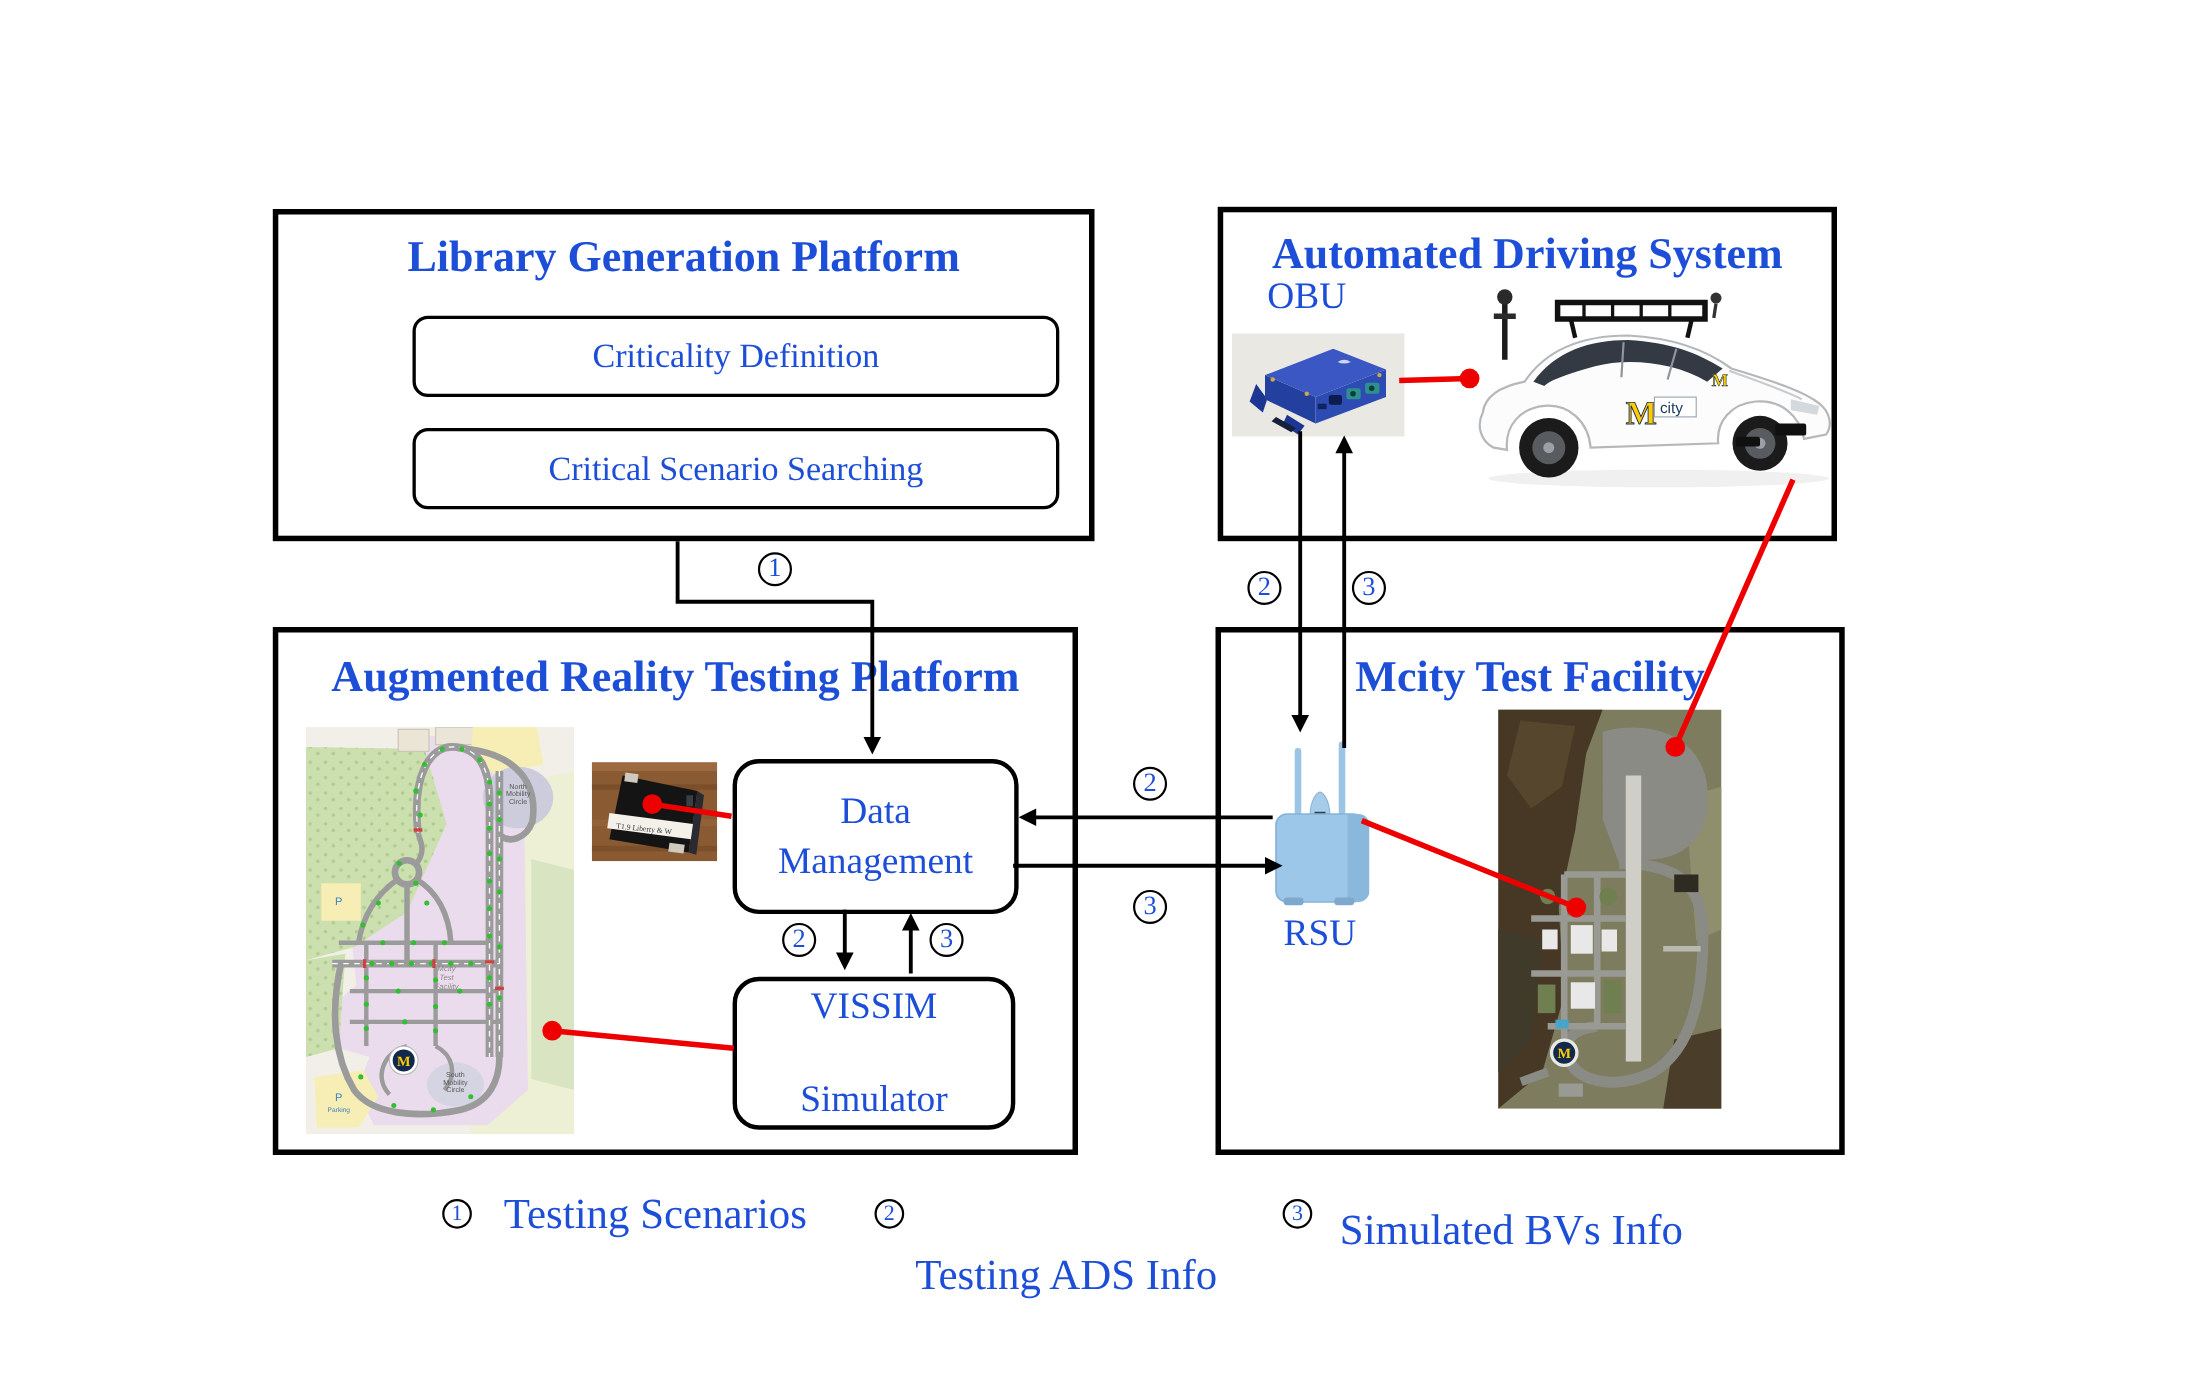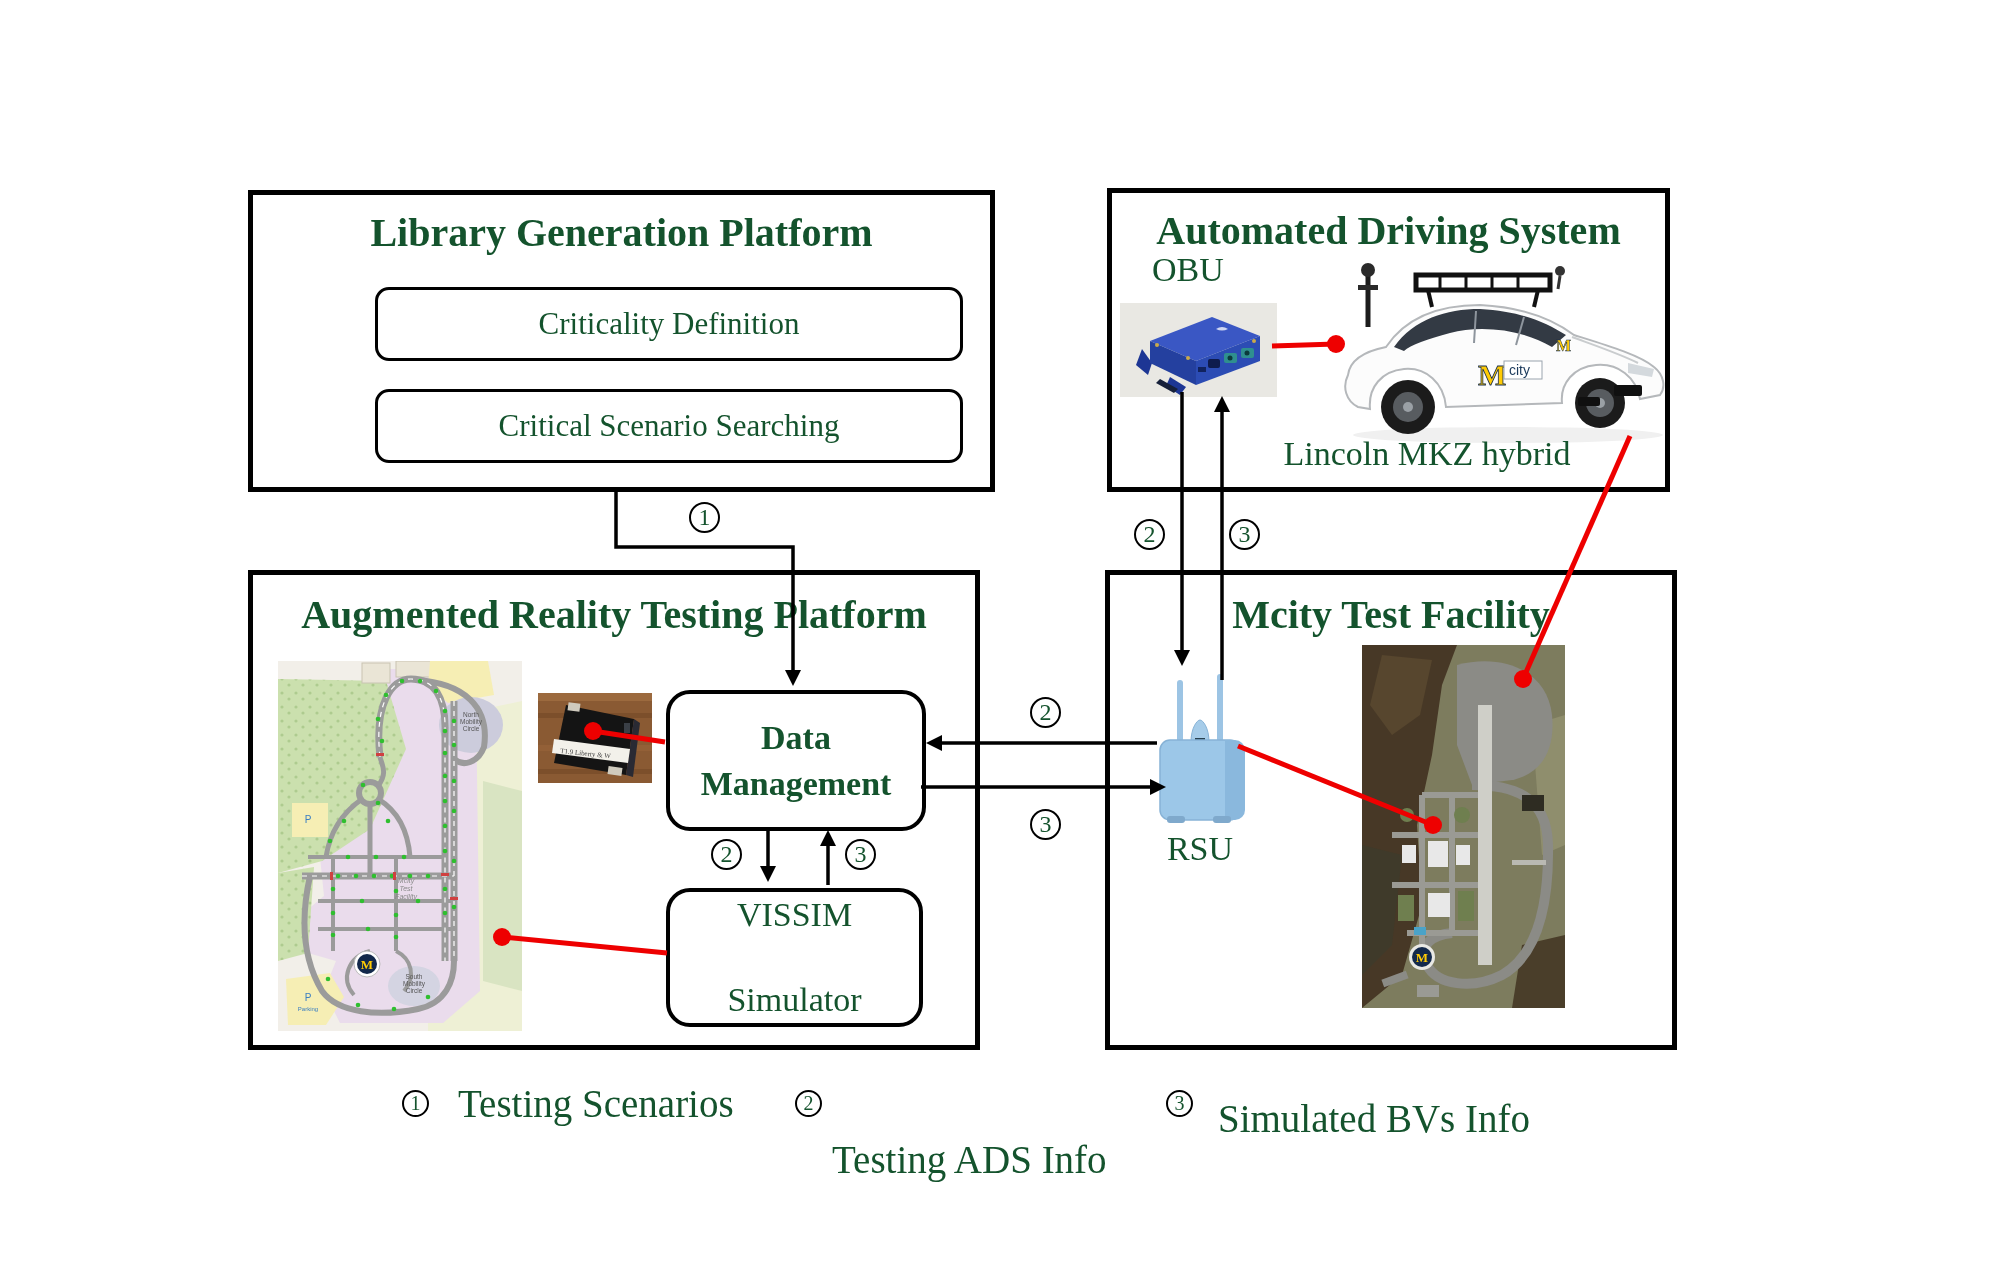--- a/index.html
+++ b/index.html
@@ -1,32 +1,32 @@
 <!DOCTYPE html>
 <html><head>
 <meta charset="utf-8">
 <style>
   html,body{margin:0;padding:0;background:#ffffff;}
   .canvas{
     position:relative;width:1992px;height:1266px;background:#ffffff;overflow:hidden;
-    font-family:"Liberation Serif","DejaVu Serif",serif;color:#14532d;
+    font-family:"Liberation Serif","DejaVu Serif",serif;color:#1d4ed8;
   }
   .panel{position:absolute;border:5px solid #000;background:#fff;box-sizing:border-box;}
   .panel-lgp{left:248px;top:190px;width:747px;height:302px;}
   .panel-ads{left:1107px;top:188px;width:563px;height:304px;}
   .panel-art{left:248px;top:570px;width:732px;height:480px;}
   .panel-mcity{left:1105px;top:570px;width:572px;height:480px;}
   .panel-title{position:absolute;left:0;right:0;text-align:center;font-weight:bold;font-size:40px;line-height:44px;}
   .t-lgp{top:16px;} .t-ads{top:16px;} .t-art{top:18px;} .t-mcity{top:18px;}
   .subbox{position:absolute;left:78px;width:588px;height:74px;border:3px solid #000;border-radius:14px;
           display:flex;align-items:center;justify-content:center;font-size:31px;background:#fff;box-sizing:border-box;margin-left:44px;}
   .subbox1{top:92px;} .subbox2{top:194px;}
   .roundnode{position:absolute;border:4px solid #000;border-radius:24px;background:#fff;box-sizing:border-box;
              display:flex;flex-direction:column;align-items:center;justify-content:center;font-size:34px;line-height:46px;}
-  .node-dm{left:413px;top:115px;width:260px;height:141px;font-weight:bold;}
+  .node-dm{left:413px;top:115px;width:260px;height:141px;}
   .node-vissim{left:413px;top:313px;width:257px;height:139px;justify-content:space-between;}
   .side-label{position:absolute;font-size:34px;}
   .lbl-obu{left:40px;top:58px;}
   .lbl-lincoln{left:140px;top:242px;width:350px;text-align:center;}
   .lbl-rsu{left:40px;top:255px;width:100px;text-align:center;}
   .gfx{position:absolute;}
   .gfx-obu{left:8px;top:110px;}
   .gfx-car{left:216px;top:62px;}
   .gfx-map{left:25px;top:86px;}
   .gfx-photo{left:285px;top:118px;}
@@ -109,21 +109,20 @@
       <circle cx="272" cy="148" r="5" fill="#9aa0a5"></circle>
       <polygon points="300,108 326,114 324,122 300,118" fill="#d4d9dd"></polygon>
       <rect x="286" y="130" width="28" height="11" rx="2" fill="#101010"></rect>
       <rect x="250" y="142" width="22" height="9" rx="2" fill="#101010"></rect>
       <text x="150" y="130" font-size="30" font-weight="bold" fill="#ffcb05" stroke="#13294b" stroke-width="0.8" font-family="Liberation Serif, serif">M</text>
       <rect x="176" y="106" width="38" height="18" fill="#ffffff" stroke="#9aa4ae" stroke-width="1"></rect>
       <text x="181" y="120" font-size="14" fill="#1b3a5c" font-family="Liberation Sans, sans-serif">city</text>
       <text x="228" y="96" font-size="16" font-weight="bold" fill="#ffcb05" stroke="#13294b" stroke-width="0.5" font-family="Liberation Serif, serif">M</text>
     </svg>
 
-    <div class="side-label lbl-lincoln">Lincoln MKZ hybrid</div>
   </div>
 
   <div class="panel panel-art">
     <div class="panel-title t-art">Augmented Reality Testing Platform</div>
 
     <svg class="gfx gfx-map" width="244" height="370" viewBox="0 0 244 370">
       <defs>
         <pattern id="treedots" width="14" height="14" patternUnits="userSpaceOnUse">
           <circle cx="4" cy="4" r="1.6" fill="#aecb8f"></circle>
           <circle cx="11" cy="10" r="1.6" fill="#aecb8f"></circle>

